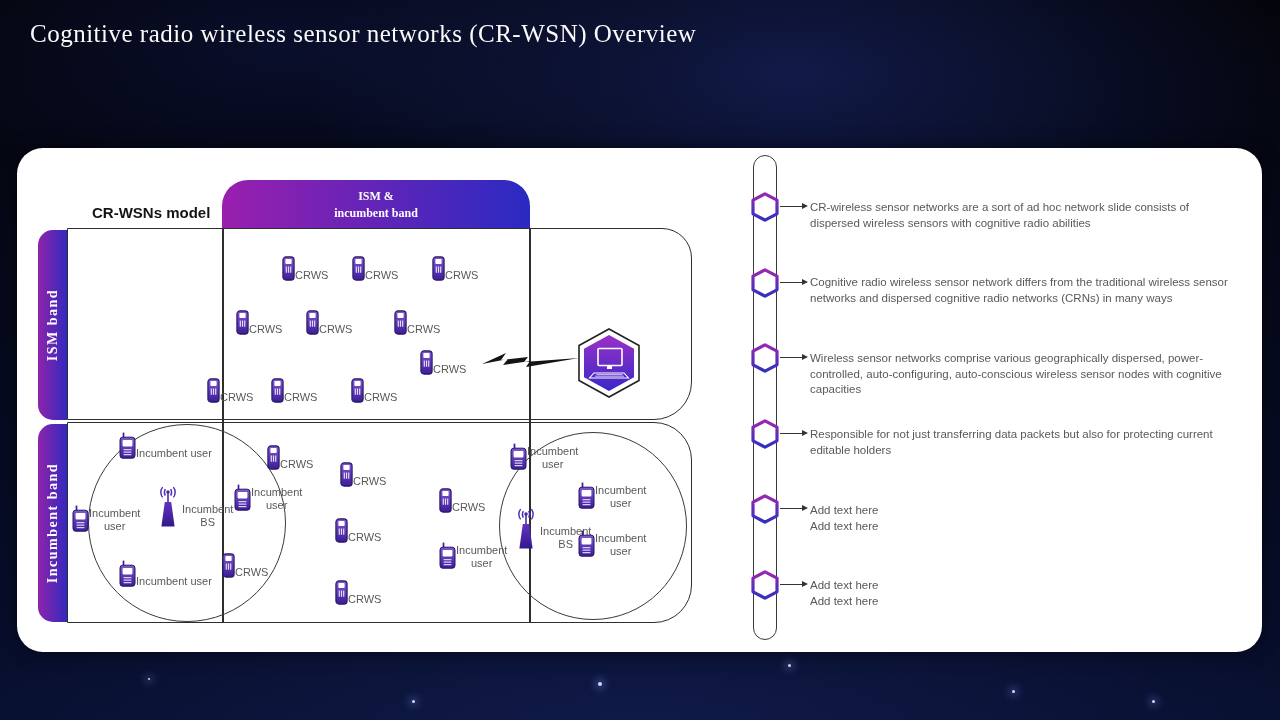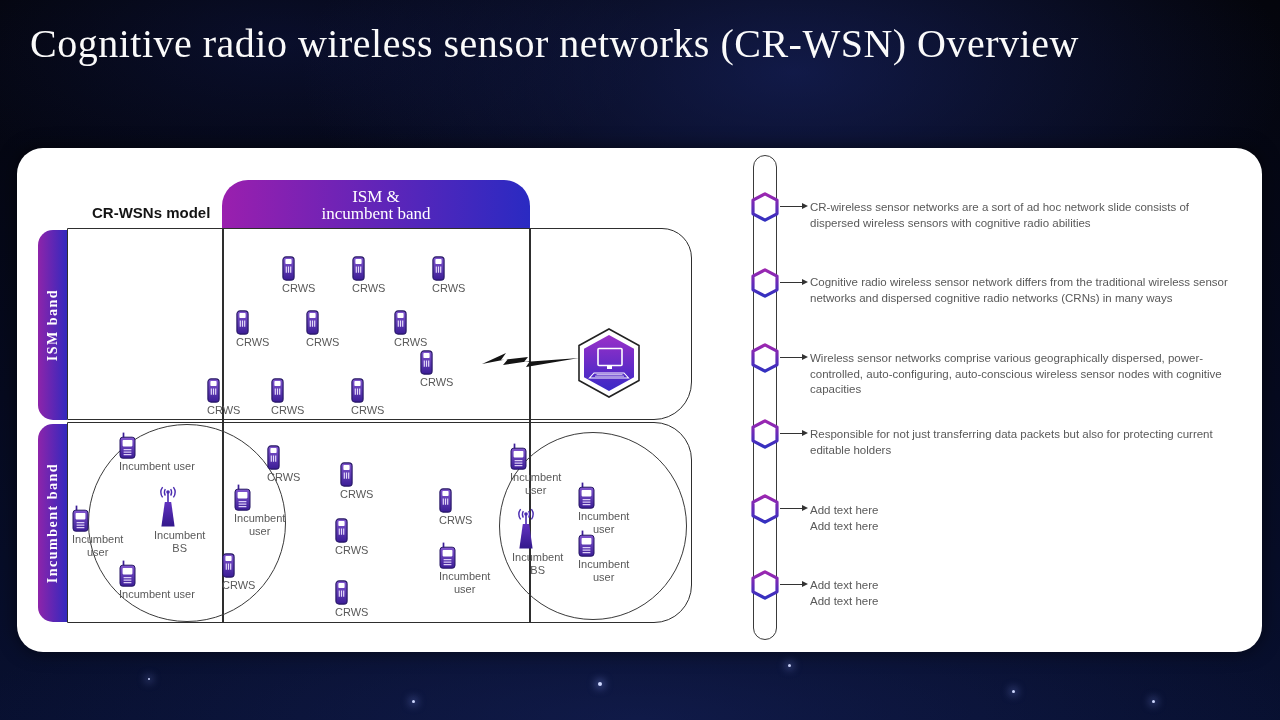--- a/index.html
+++ b/index.html
@@ -8,55 +8,55 @@
   .stage { position:relative; width:1280px; height:720px; overflow:hidden;
     background:
       radial-gradient(55% 45% at 62% 10%, rgba(28,42,118,.55), transparent 70%),
       radial-gradient(40% 30% at 22% 6%, rgba(18,28,88,.40), transparent 72%),
       radial-gradient(70% 28% at 50% 100%, rgba(24,36,96,.50), transparent 75%),
       linear-gradient(180deg,#04050c 0%, #060a1f 55%, #081030 100%);
   }
   .spark { position:absolute; border-radius:50%; background:#cfd8ff; filter:blur(.4px);
            box-shadow:0 0 8px 2px rgba(140,160,255,.55); }
   .slide-title { position:absolute; left:30px; top:20px; width:1180px;
-      font-family:"Liberation Serif", serif; font-weight:400; font-size:40px;
+      font-family:"Liberation Serif", serif; font-weight:400; font-size:25px;
       color:#fafafa; letter-spacing:.5px; white-space:nowrap; }
   .slide-subtitle { position:absolute; left:30px; top:77px; width:1200px;
       font-size:9.5px; font-weight:700; color:#eef0f8; letter-spacing:.1px; }
   .card { position:absolute; left:17px; top:148px; width:1245px; height:504px;
       background:#ffffff; border-radius:26px; box-shadow:0 0 18px rgba(0,0,0,.55); }
   .footer-note { position:absolute; left:0; top:698px; width:1280px; text-align:center;
       font-size:11px; color:#c3cade; }
 
   
   .model-label { position:absolute; left:92px; top:204px; font-size:15px; font-weight:700; color:#141414; }
   .header-tab { position:absolute; left:222px; top:180px; width:308px; height:50px;
       border-radius:26px 26px 0 0; background:linear-gradient(90deg,#9a1fae,#2a2ac2);
       display:flex; align-items:center; justify-content:center; text-align:center;
-      font-family:"Liberation Serif", serif; font-weight:400; font-size:17px; line-height:17px;
+      font-family:"Liberation Serif", serif; font-weight:700; font-size:12px; line-height:17px;
       color:#fff; white-space:pre-line; }
   .pill { position:absolute; left:38px; width:29px; border-radius:15px 0 0 15px;
       background:linear-gradient(90deg,#8E24AA,#3329BE);
       display:flex; align-items:center; justify-content:center; }
   .pill span { writing-mode:vertical-rl; transform:rotate(180deg);
       font-family:"Liberation Serif", serif; font-weight:700; font-size:14px;
       letter-spacing:1.5px; color:#fff; }
   .pill.ism { top:230px; height:190px; }
   .pill.inc { top:424px; height:198px; }
   .band-rect { position:absolute; left:67px; width:625px; background:#fff;
       border:1.5px solid #2e2e2e; }
   .band-rect.top { top:228px; height:192px; border-radius:0 30px 38px 0; }
   .band-rect.bottom { top:422px; height:201px; border-radius:0 38px 38px 0; }
   .vline { position:absolute; top:228px; height:395px; width:1.5px; background:#2e2e2e; }
   .circle { position:absolute; border:1.3px solid #3a3a3a; border-radius:50%; }
   .circle.left  { left:88px;  top:424px; width:198px; height:198px; }
   .circle.right { left:499px; top:432px; width:188px; height:188px; }
 
   .node { position:absolute; width:96px; transform:translateX(-50%);
-      display:flex; flex-direction:column; align-items:flex-start; }
+      display:flex; flex-direction:row; align-items:flex-end; }
   .node .lbl { margin-top:1px; font-size:11px; line-height:12.5px; color:#595959;
       text-align:center; white-space:pre-line; }
   .bolt { position:absolute; left:482px; top:348px; }
   .monitor-hex { position:absolute; left:577px; top:328px; }
 
   
   .tl-track { position:absolute; left:753px; top:155px; width:24px; height:485px;
       border:1.3px solid #3a3a3a; border-radius:13px; background:transparent; }
   .tl-hex { position:absolute; }
   .tl-arrow { position:absolute; width:23px; height:1.4px; background:#333; }

